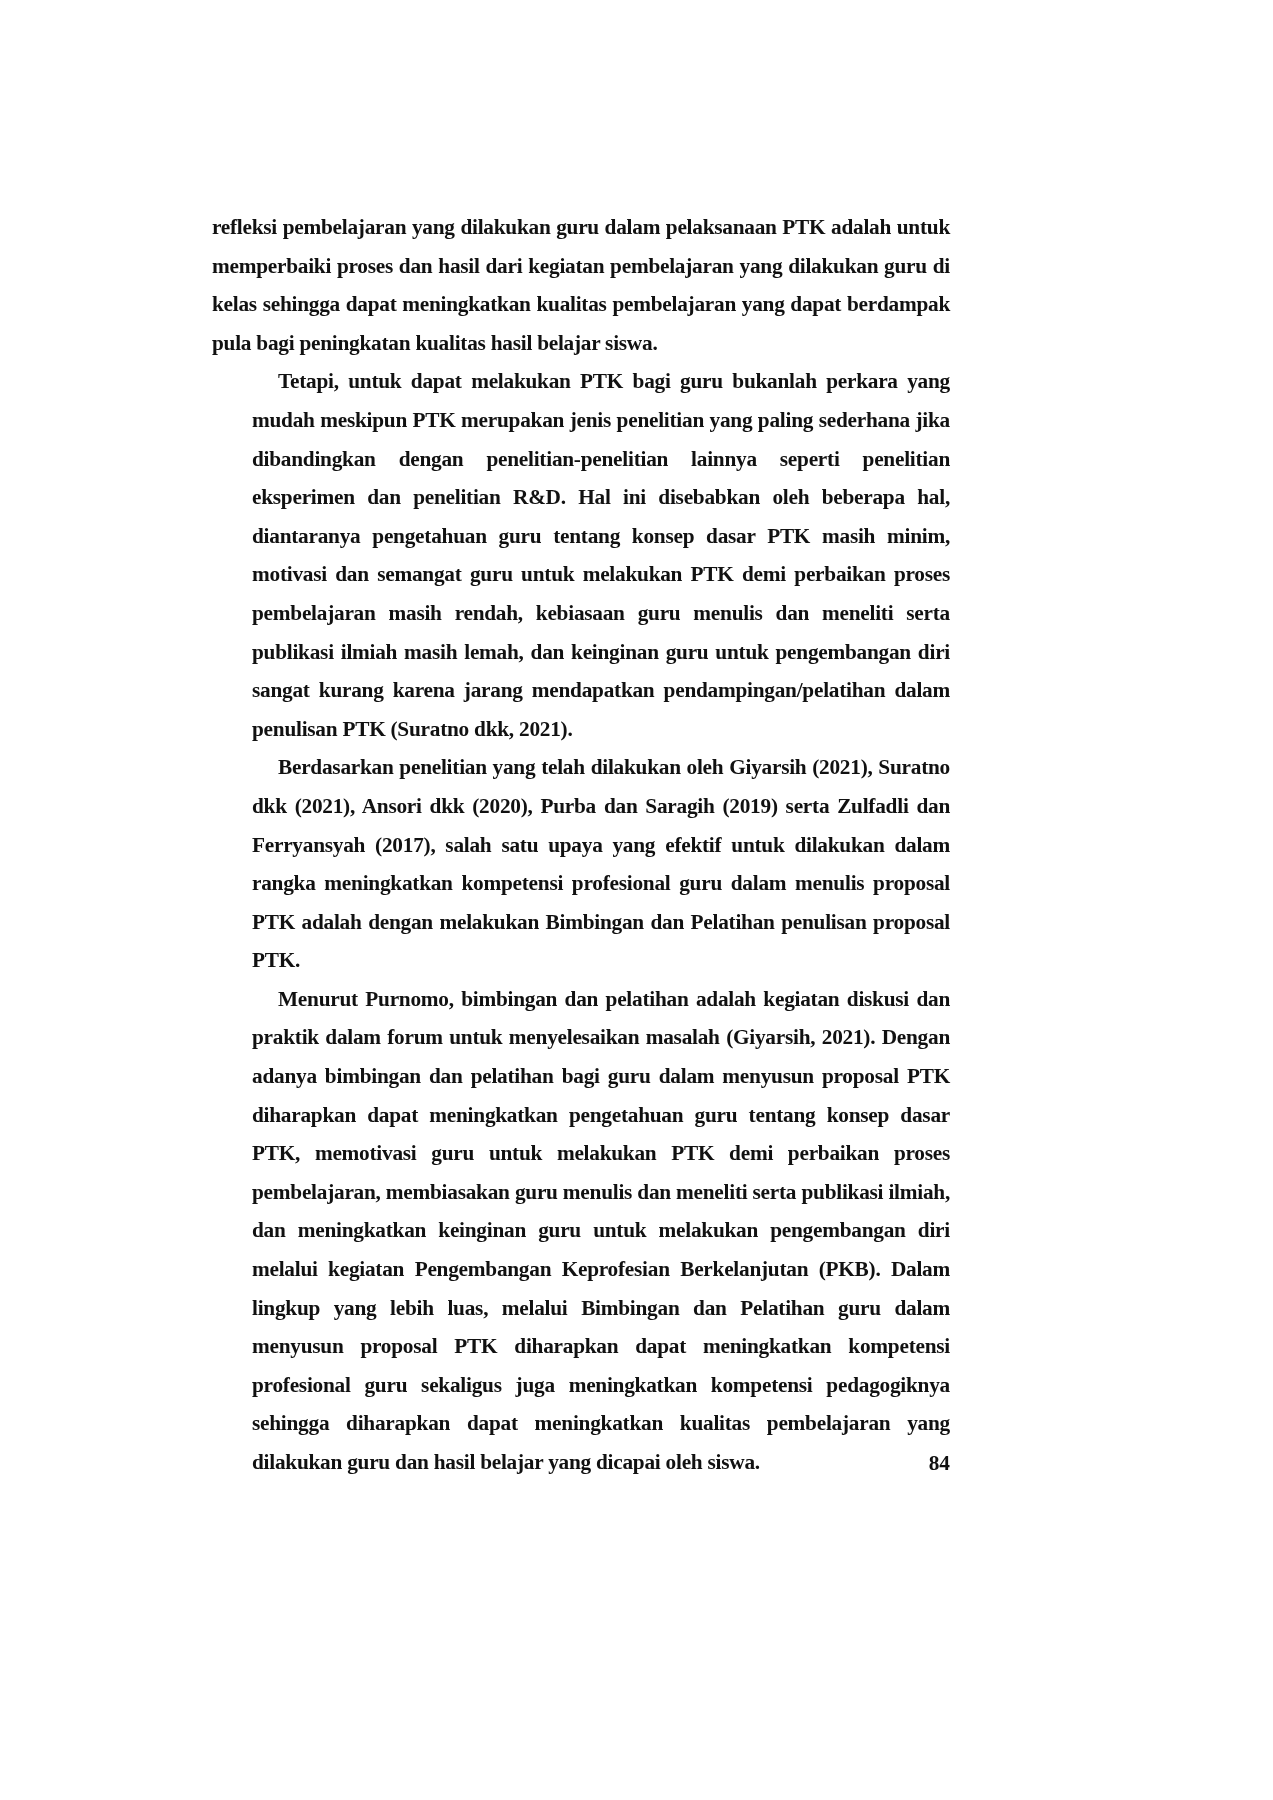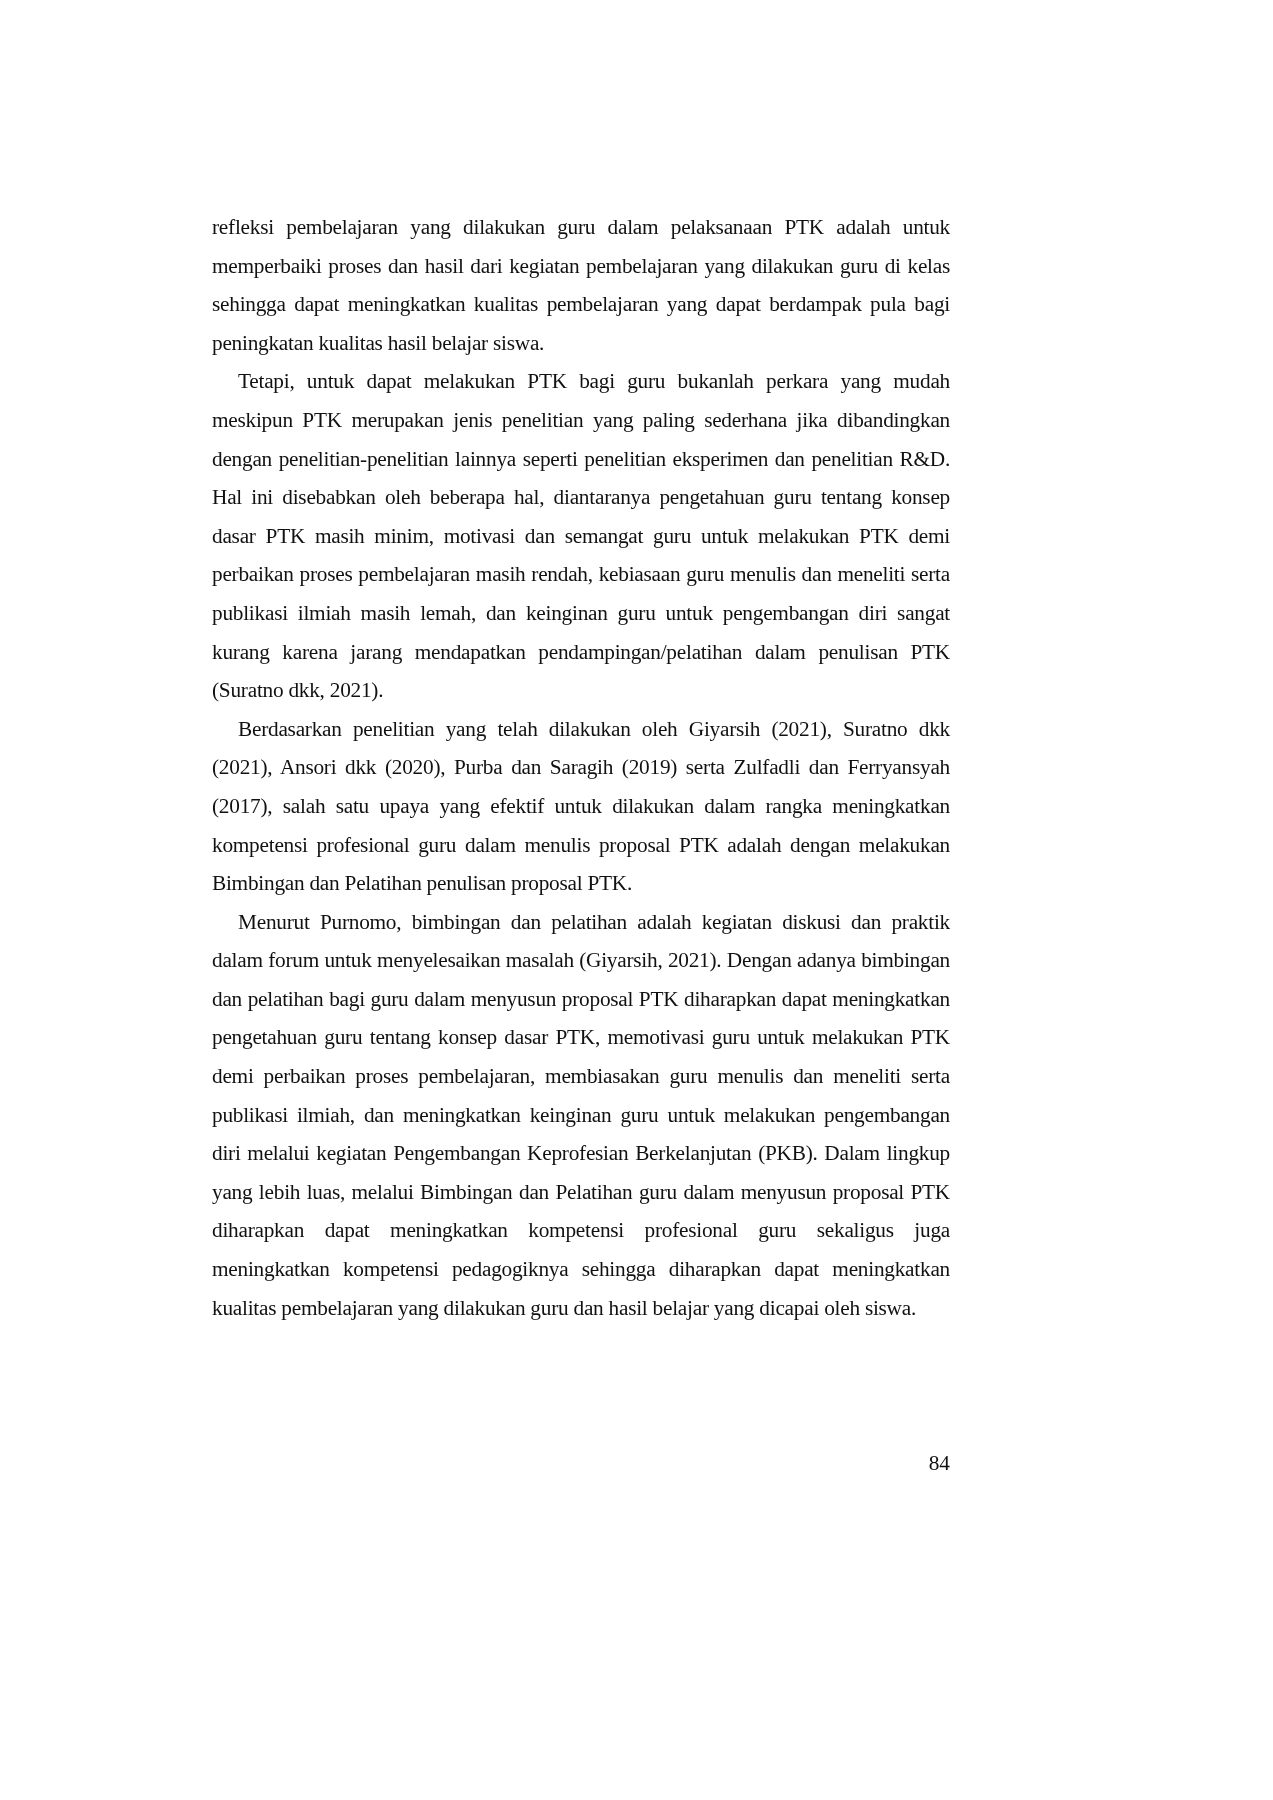--- a/index.html
+++ b/index.html
@@ -14,40 +14,42 @@
       overflow: hidden;
       font-family: "Liberation Serif", "DejaVu Serif", serif;
       color: #111111;
     }
     .page {
       position: absolute;
       left: 0; top: 0;
       width: 1273px;
       height: 1800px;
       background: #ffffff;
+      font-weight: bold;
     }
     .body-text {
       position: absolute;
       left: 212px;
       top: 208px;
       width: 738px;
       font-size: 21.3px;
       line-height: 38.6px;
       text-align: justify;
       letter-spacing: -0.25px;
       word-spacing: 0px;
     }
     .body-text p {
       margin: 0;
       padding: 0;
       text-align: justify;
       text-align-last: left;
     }
     .body-text p.indent {
       text-indent: 26px;
+      margin-left: 40px;
     }
     .page-number {
       position: absolute;
       right: 323px;
       top: 1450px;
       font-size: 21.3px;
       line-height: 26px;
       text-align: right;
     }
   </style>

